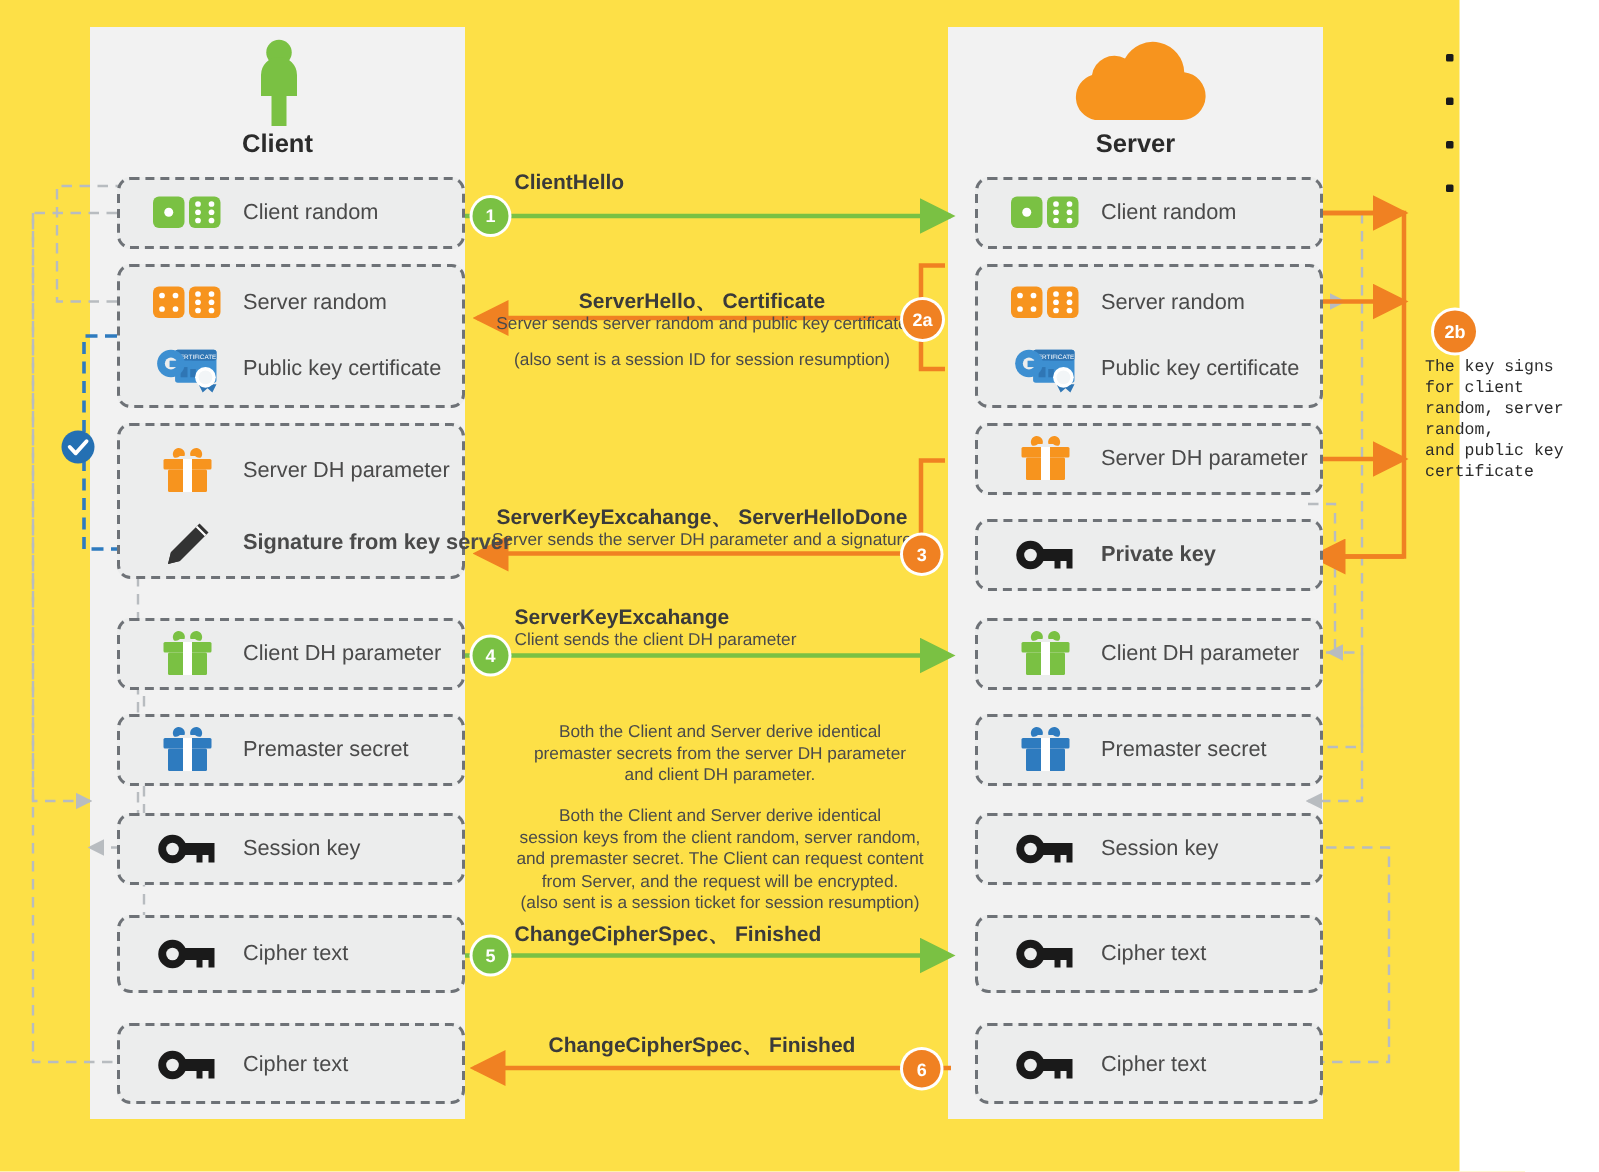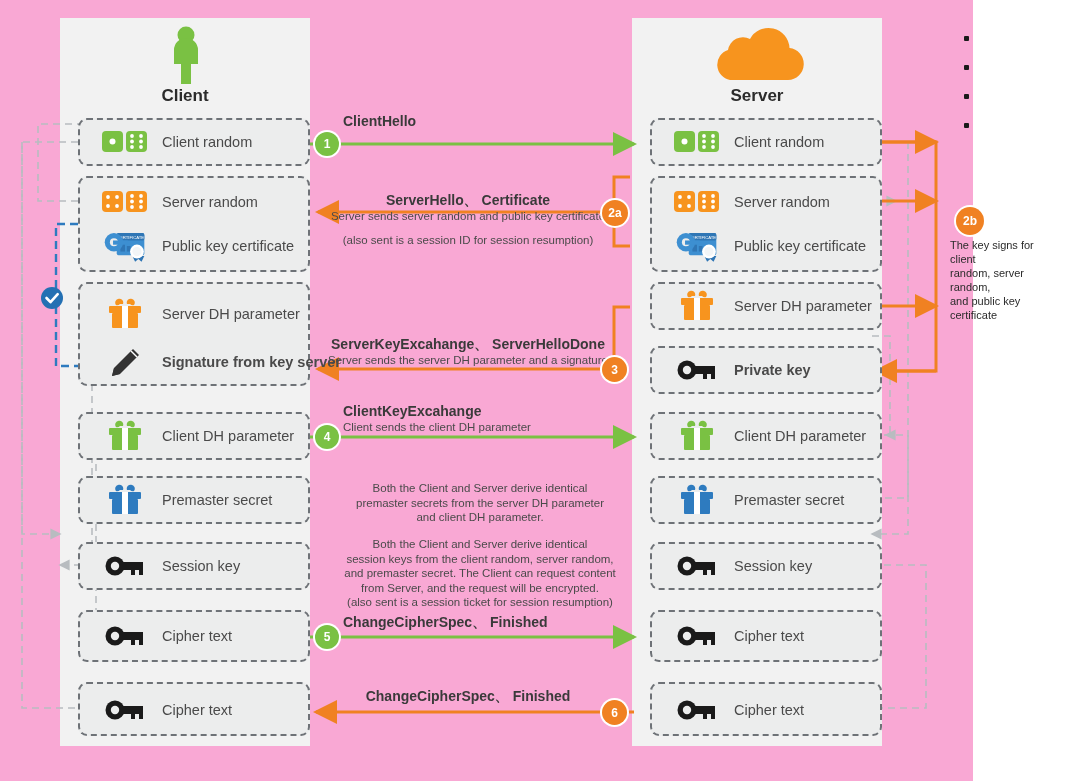--- a/index.html
+++ b/index.html
@@ -6,21 +6,21 @@
   html, body {
     margin: 0; padding: 0;
     width: 1066px; height: 781px;
     background: #ffffff;
     font-family: "Liberation Sans", "DejaVu Sans", sans-serif;
     overflow: hidden;
   }
   #stage {
     position: relative;
     width: 973px; height: 781px;
-    background: #f9a8d4;
+    background: #fde047;
   }
   svg.layer {
     position: absolute; left: 0; top: 0;
     width: 1066px; height: 781px;
     pointer-events: none;
   }
   
   .column {
     position: absolute;
     background: #f2f2f2;
@@ -90,20 +90,21 @@
     line-height: 14.5px;
     white-space: pre-line;
   }
   .side-note {
     position: absolute;
     font-size: 11px;
     color: #2b2b2b;
     line-height: 14px;
     white-space: pre-line;
     font-weight: bold;
+    font-family: Liberation Mono, monospace;
   }
 
   
   .badge {
     position: absolute;
     border-radius: 50%;
     color: #fff;
     font-weight: bold;
     display: flex; align-items: center; justify-content: center;
     box-shadow: 0 0 0 2px #fff;
@@ -525,21 +526,21 @@
     <div class="s">Server sends server random and public key certificate</div>
     <div class="s" style="margin-top:10px;">(also sent is a session ID for session resumption)</div>
   </div>
 
   <div class="msg" style="left:318px; top:336px; width:300px;">
     <div class="t">ServerKeyExcahange、 ServerHelloDone</div>
     <div class="s">Server sends the server DH parameter and a signature</div>
   </div>
 
   <div class="msg" style="left:343px; top:403px; text-align:left;">
-    <div class="t">ClientKeyExcahange</div>
+    <div class="t">ServerKeyExcahange</div>
     <div class="s">Client sends the client DH parameter</div>
   </div>
 
   <div class="msg" style="left:343px; top:614px; text-align:left;">
     <div class="t">ChangeCipherSpec、 Finished</div>
   </div>
 
   <div class="msg" style="left:318px; top:688px; width:300px;">
     <div class="t">ChangeCipherSpec、 Finished</div>
   </div>

